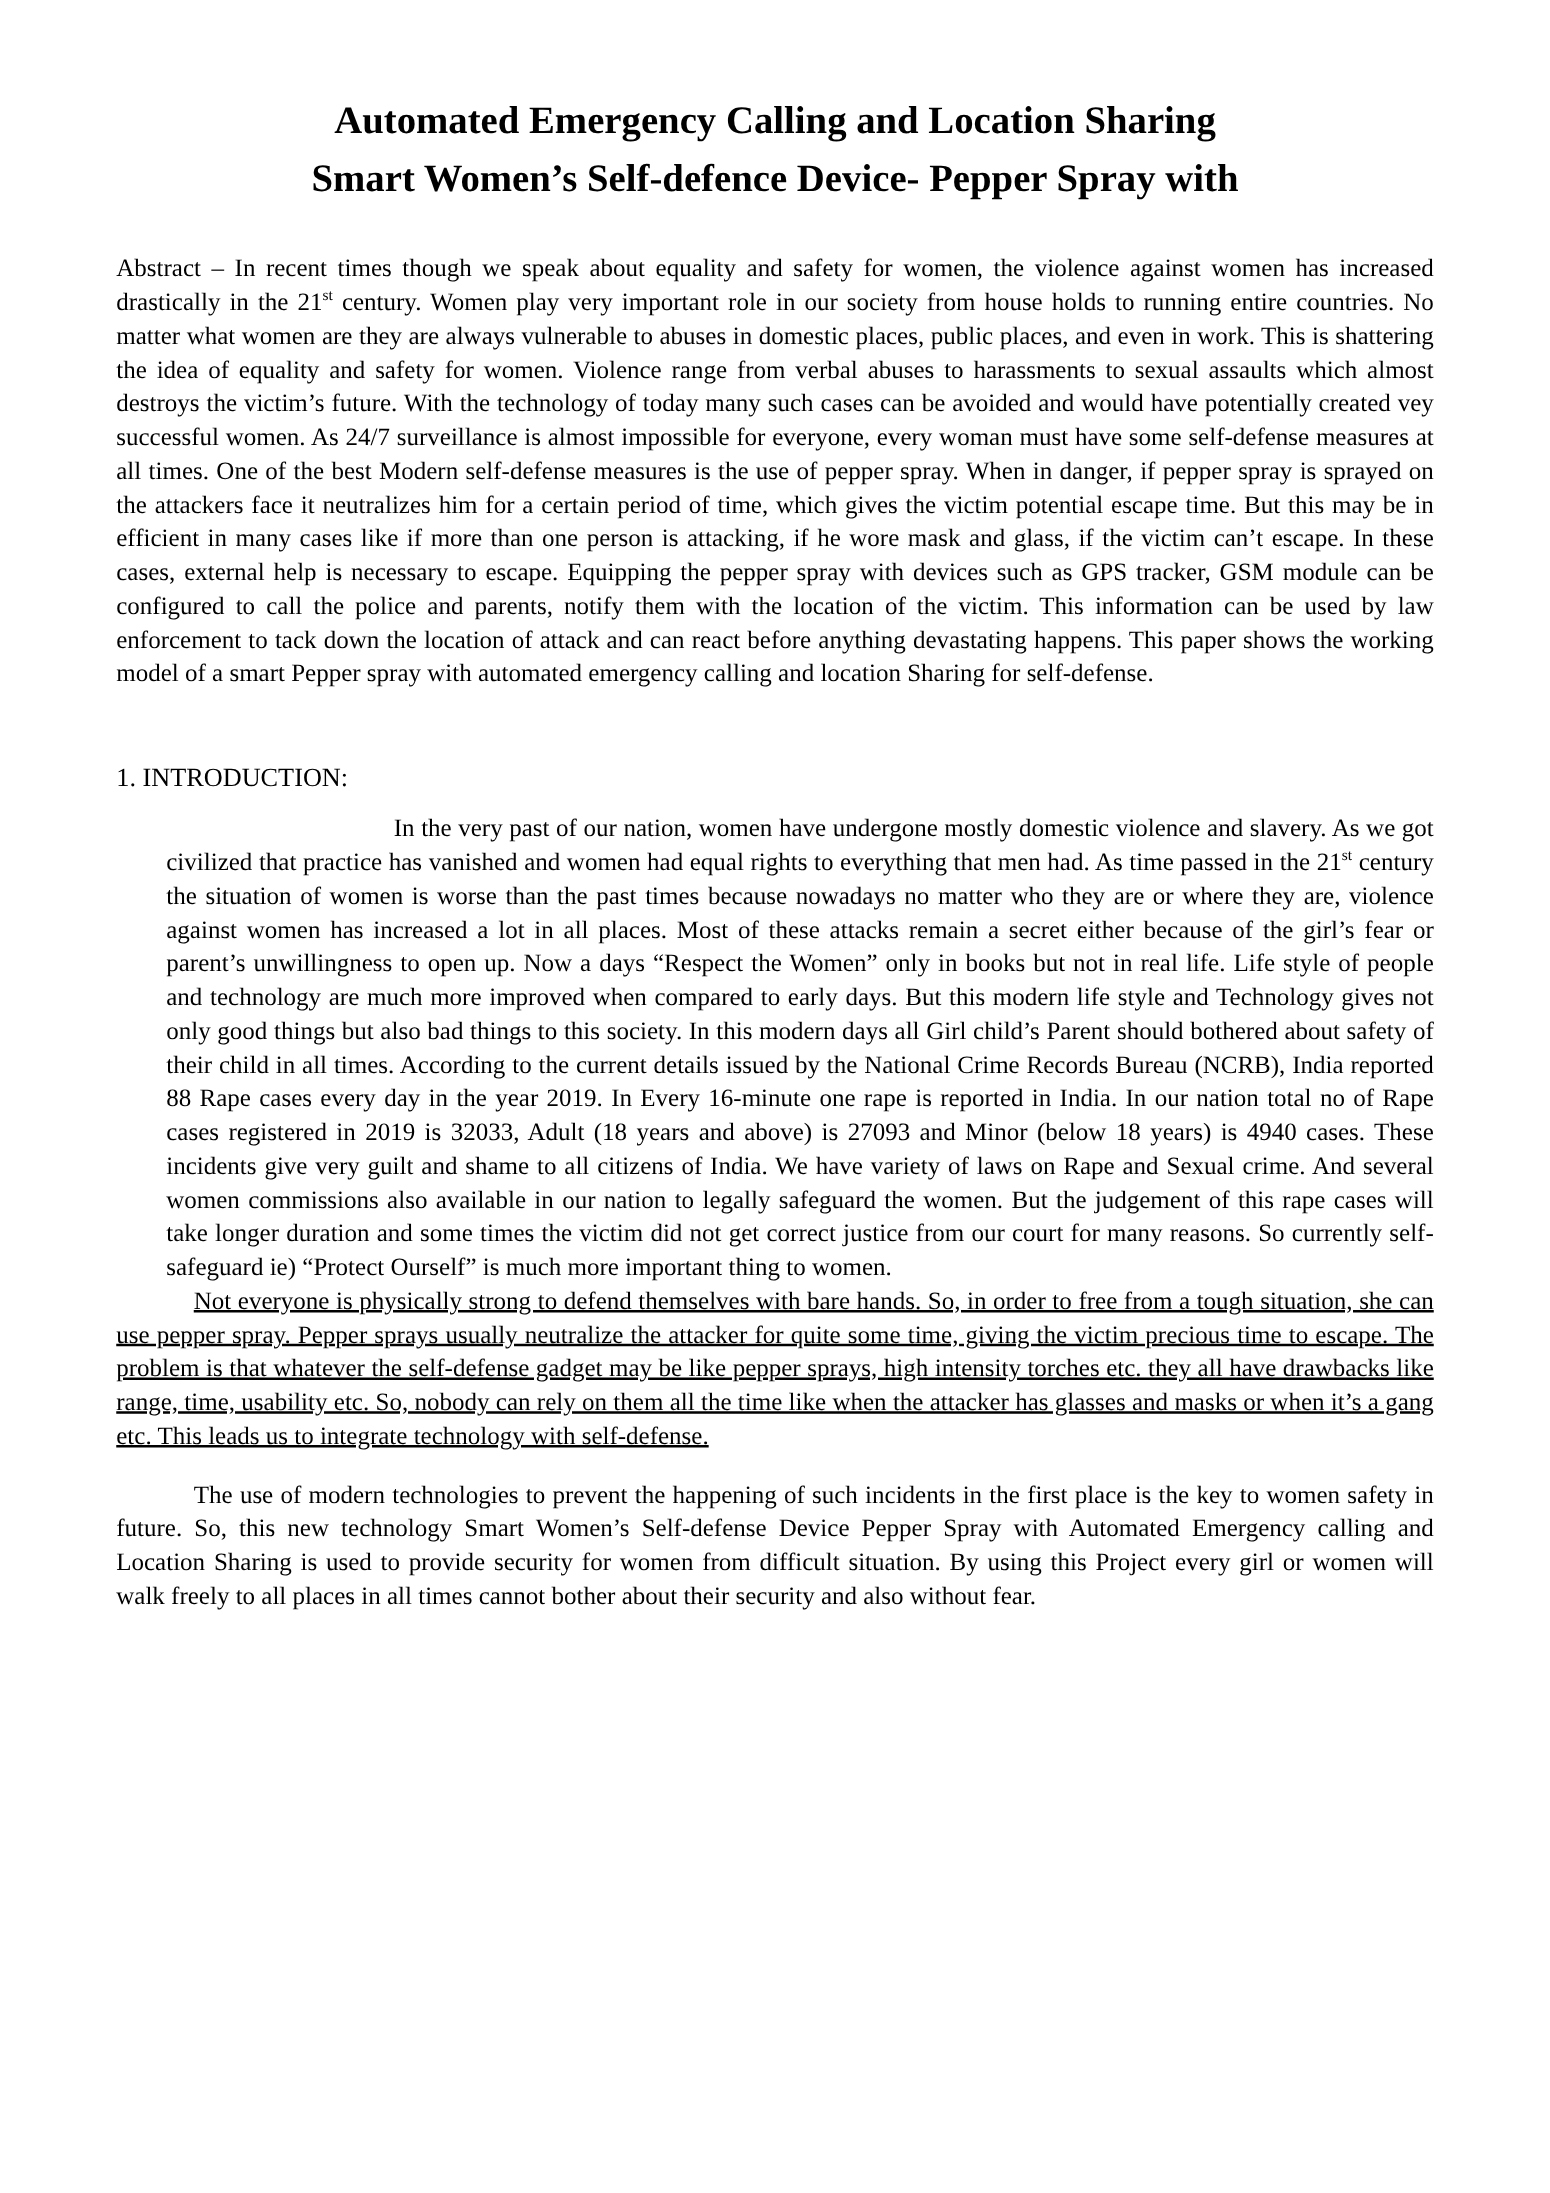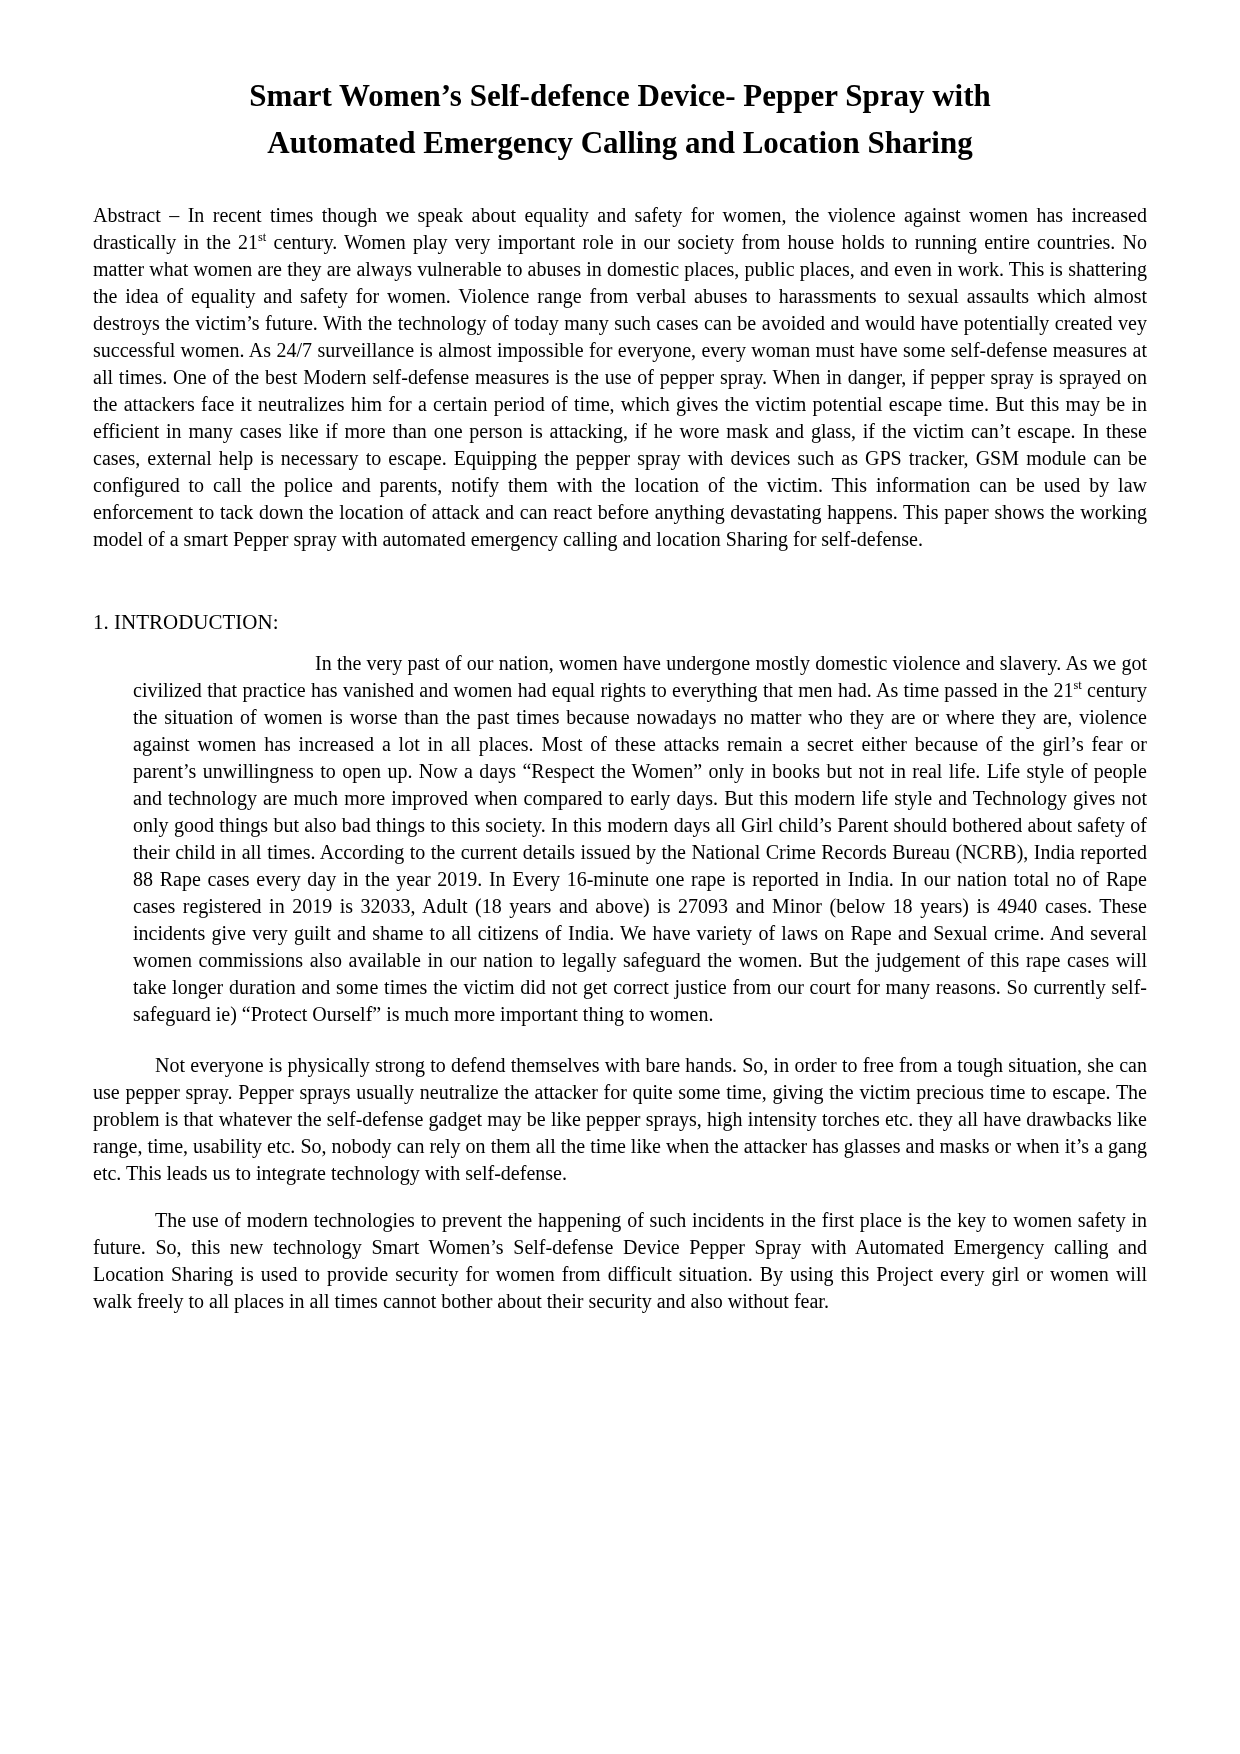--- a/index.html
+++ b/index.html
@@ -41,35 +41,35 @@
     margin-top: 33px;
     font-weight: bold;
   }
   .section-heading {
     margin: 56px 0 0 0;
     font-size: 21px;
     font-weight: normal;
     line-height: 27px;
   }
   .para-1 { margin-top: 14px; text-indent: 182px; margin-left: 40px; }
-  .para-2 { margin-top: 24px; text-indent: 62px; }
+  .para-2 { text-indent: 62px; text-decoration: underline; }
   .para-3 { margin-top: 20px; text-indent: 62px; }
   sup {
     font-size: 0.62em;
     line-height: 0;
   }
 </style>
 </head>
 <body>
 
 <div class="page">
 
   <h1 class="title">
+    <div>Automated Emergency Calling and Location Sharing</div>
     <div>Smart Women’s Self-defence Device- Pepper Spray with</div>
-    <div>Automated Emergency Calling and Location Sharing</div>
   </h1>
 
   <p class="abstract">Abstract – In recent times though we speak about equality and safety for women, the violence against women has increased drastically in the 21<sup>st</sup> century. Women play very important role in our society from house holds to running entire countries. No matter what women are they are always vulnerable to abuses in domestic places, public places, and even in work. This is shattering the idea of equality and safety for women. Violence range from verbal abuses to harassments to sexual assaults which almost destroys the victim’s future. With the technology of today many such cases can be avoided and would have potentially created vey successful women. As 24/7 surveillance is almost impossible for everyone, every woman must have some self-defense measures at all times. One of the best Modern self-defense measures is the use of pepper spray. When in danger, if pepper spray is sprayed on the attackers face it neutralizes him for a certain period of time, which gives the victim potential escape time. But this may be in efficient in many cases like if more than one person is attacking, if he wore mask and glass, if the victim can’t escape. In these cases, external help is necessary to escape. Equipping the pepper spray with devices such as GPS tracker, GSM module can be configured to call the police and parents, notify them with the location of the victim. This information can be used by law enforcement to tack down the location of attack and can react before anything devastating happens. This paper shows the working model of a smart Pepper spray with automated emergency calling and location Sharing for self-defense.</p>
 
 
   <h2 class="section-heading">1. INTRODUCTION:</h2>
 
   <p class="body-para para-1">In the very past of our nation, women have undergone mostly domestic violence and slavery. As we got civilized that practice has vanished and women had equal rights to everything that men had. As time passed in the 21<sup>st</sup> century the situation of women is worse than the past times because nowadays no matter who they are or where they are, violence against women has increased a lot in all places. Most of these attacks remain a secret either because of the girl’s fear or parent’s unwillingness to open up. Now a days “Respect the Women” only in books but not in real life. Life style of people and technology are much more improved when compared to early days. But this modern life style and Technology gives not only good things but also bad things to this society. In this modern days all Girl child’s Parent should bothered about safety of their child in all times. According to the current details issued by the National Crime Records Bureau (NCRB), India reported 88 Rape cases every day in the year 2019. In Every 16-minute one rape is reported in India. In our nation total no of Rape cases registered in 2019 is 32033, Adult (18 years and above) is 27093 and Minor (below 18 years) is 4940 cases. These incidents give very guilt and shame to all citizens of India. We have variety of laws on Rape and Sexual crime. And several women commissions also available in our nation to legally safeguard the women. But the judgement of this rape cases will take longer duration and some times the victim did not get correct justice from our court for many reasons. So currently self-safeguard ie) “Protect Ourself” is much more important thing to women.</p>
 
   <p class="body-para para-2">Not everyone is physically strong to defend themselves with bare hands. So, in order to free from a tough situation, she can use pepper spray. Pepper sprays usually neutralize the attacker for quite some time, giving the victim precious time to escape. The problem is that whatever the self-defense gadget may be like pepper sprays, high intensity torches etc. they all have drawbacks like range, time, usability etc. So, nobody can rely on them all the time like when the attacker has glasses and masks or when it’s a gang etc. This leads us to integrate technology with self-defense.</p>

